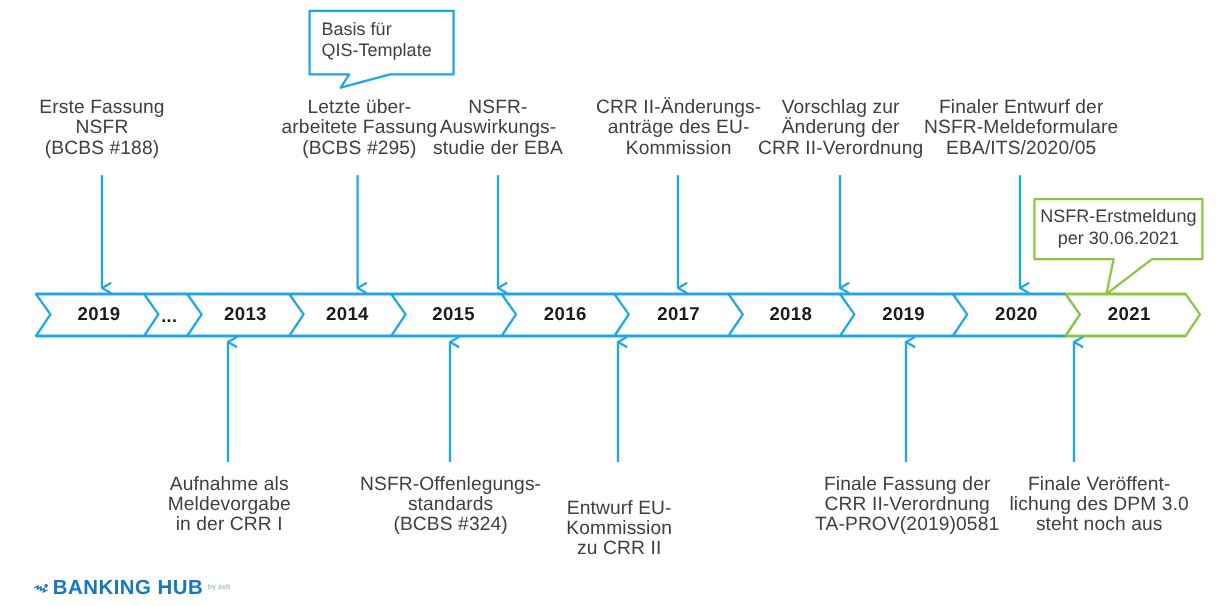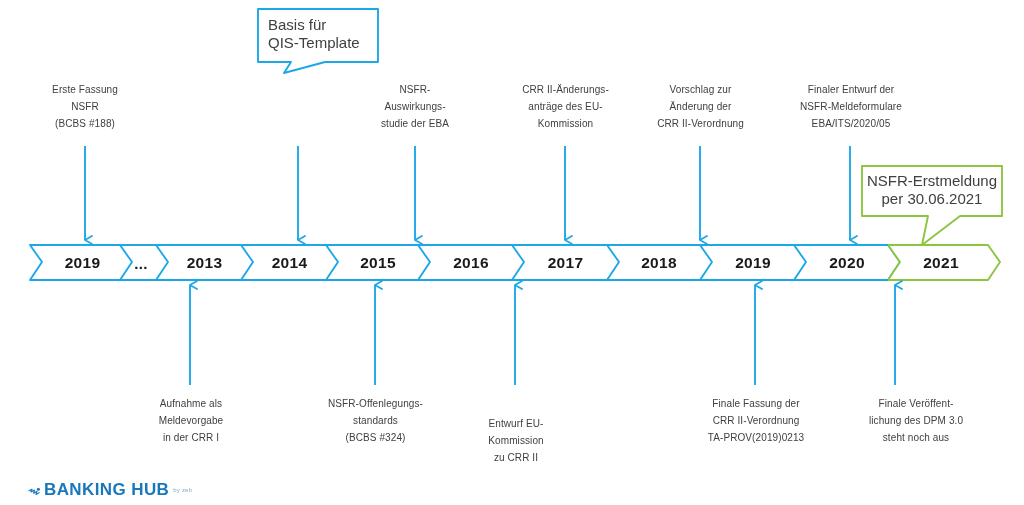--- a/index.html
+++ b/index.html
@@ -22,21 +22,21 @@
   #svg-layer {
     position: absolute;
     left: 0;
     top: 0;
     width: 1024px;
     height: 505px;
   }
   .lbl {
     position: absolute;
     text-align: center;
-    font-size: 10px;
+    font-size: 16px;
     line-height: 17px;
     color: #404040;
     white-space: pre-line;
     letter-spacing: 0.1px;
   }
   .lbl-top { }
   .lbl-bot { }
   .year-text {
     position: absolute;
     font-weight: bold;
@@ -157,20 +157,23 @@
   <div class="year-text" style="left:425px; top:254px; width:92px;">2016</div>
   <div class="year-text" style="left:519px; top:254px; width:93px;">2017</div>
   <div class="year-text" style="left:613px; top:254px; width:92px;">2018</div>
   <div class="year-text" style="left:707px; top:254px; width:92px;">2019</div>
   <div class="year-text" style="left:801px; top:254px; width:92px;">2020</div>
   <div class="year-text" style="left:895px; top:254px; width:92px;">2021</div>
 
   <div class="lbl lbl-top" style="left:10px; top:81px; width:150px;">Erste Fassung
 NSFR
 (BCBS #188)</div>
+  <div class="lbl lbl-top" style="left:222px; top:81px; width:155px;">Letzte über-
+arbeitete Fassung
+(BCBS #295)</div>
   <div class="lbl lbl-top" style="left:345px; top:81px; width:140px;">NSFR-
 Auswirkungs-
 studie der EBA</div>
   <div class="lbl lbl-top" style="left:487px; top:81px; width:157px;">CRR II-Änderungs-
 anträge des EU-
 Kommission</div>
   <div class="lbl lbl-top" style="left:622px; top:81px; width:157px;">Vorschlag zur
 Änderung der
 CRR II-Verordnung</div>
   <div class="lbl lbl-top" style="left:762px; top:81px; width:178px;">Finaler Entwurf der
@@ -181,21 +184,21 @@
 Meldevorgabe
 in der CRR I</div>
   <div class="lbl lbl-bot" style="left:293px; top:395px; width:165px;">NSFR-Offenlegungs-
 standards
 (BCBS #324)</div>
   <div class="lbl lbl-bot" style="left:450px; top:395px; width:132px;margin-top:20px;">Entwurf EU-
 Kommission
 zu CRR II</div>
   <div class="lbl lbl-bot" style="left:672px; top:395px; width:168px;">Finale Fassung der
 CRR II-Verordnung
-TA-PROV(2019)0213</div>
+TA-PROV(2019)0581</div>
   <div class="lbl lbl-bot" style="left:830px; top:395px; width:172px;">Finale Veröffent-
 lichung des DPM 3.0
 steht noch aus</div>
 
   <div class="callout-text callout-blue-text" style="left:268px; top:16px; width:106px;">Basis für
 QIS-Template</div>
 
   <div class="callout-text callout-green-text" style="left:866px; top:172px; width:132px;">NSFR-Erstmeldung
 per 30.06.2021</div>
 

